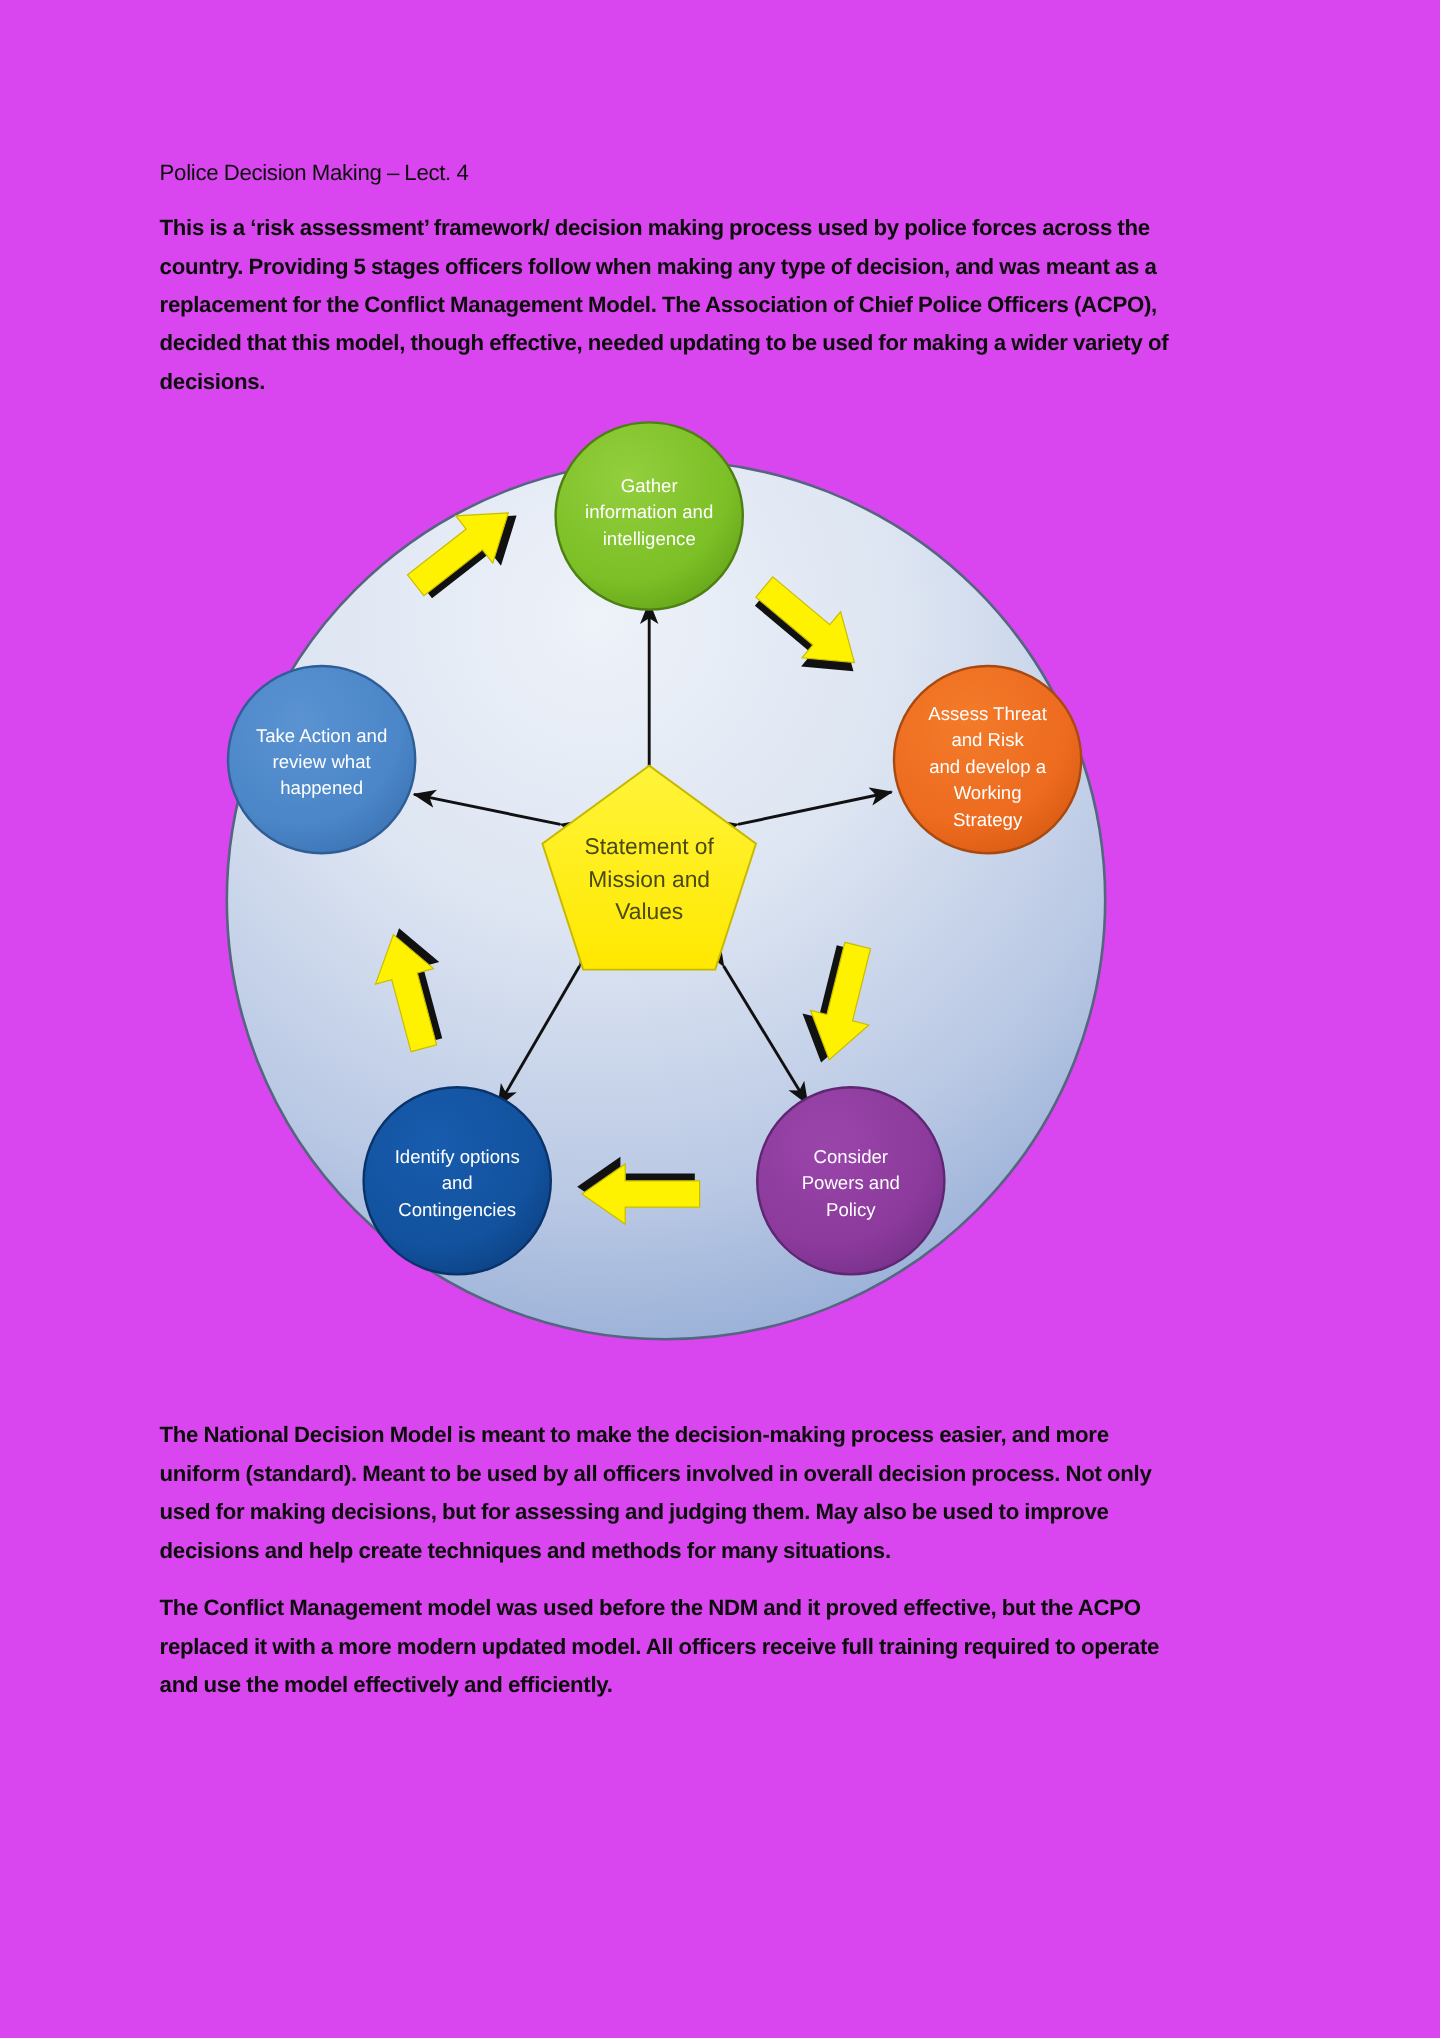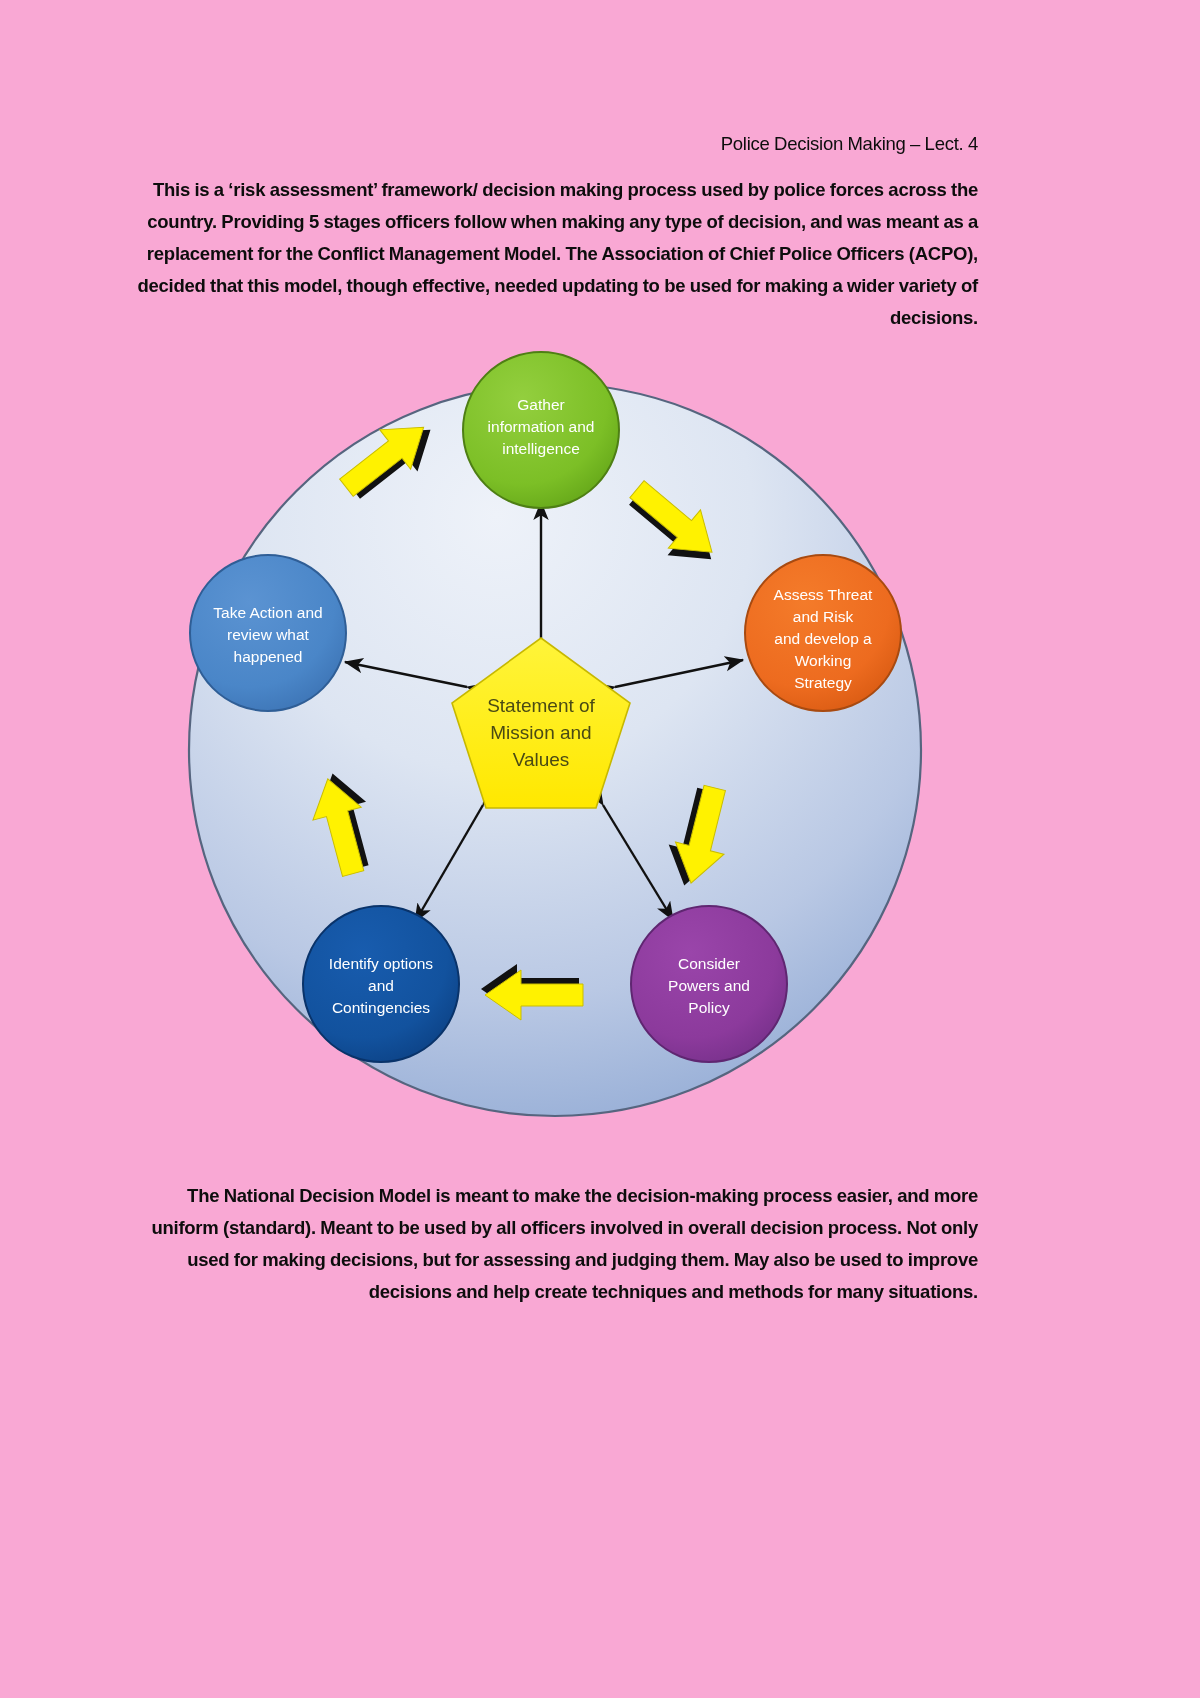--- a/index.html
+++ b/index.html
@@ -7,23 +7,22 @@
     padding: 0;
     background: #ffffff;
   }
   body {
     font-family: "Liberation Sans", sans-serif;
   }
   .page {
     position: relative;
     width: 1200px;
     height: 1698px;
-    background: #f9a8d4;
+    background: #d946ef;
     overflow: hidden;
-    text-align: right;
   }
   .doc-body {
     position: absolute;
     left: 133px;
     top: 128px;
     width: 845px;
   }
   .para {
     font-family: "Liberation Sans", sans-serif;
     font-size: 18.5px;
@@ -215,16 +214,17 @@
           <circle cx="135" cy="283" r="78" fill="url(#skyGrad)" stroke="#2F5E96" stroke-width="2"></circle>
           <text class="node-label sky" x="135" y="268">Take Action and</text>
           <text class="node-label sky" x="135" y="290">review what</text>
           <text class="node-label sky" x="135" y="312">happened</text>
         </g>
       </svg>
     </div>
 
     <p class="para tight">The National Decision Model is meant to make the decision-making process easier, and more uniform (standard). Meant to be used by all officers involved in overall decision process. Not only used for making decisions, but for assessing and judging them. May also be used to improve decisions and help create techniques and methods for many situations.</p>
 
+    <p class="para tight">The Conflict Management model was used before the NDM and it proved effective, but the ACPO replaced it with a more modern updated model. All officers receive full training required to operate and use the model effectively and efficiently.</p>
 
 
   </div>
 </div>
 
 </body></html>

